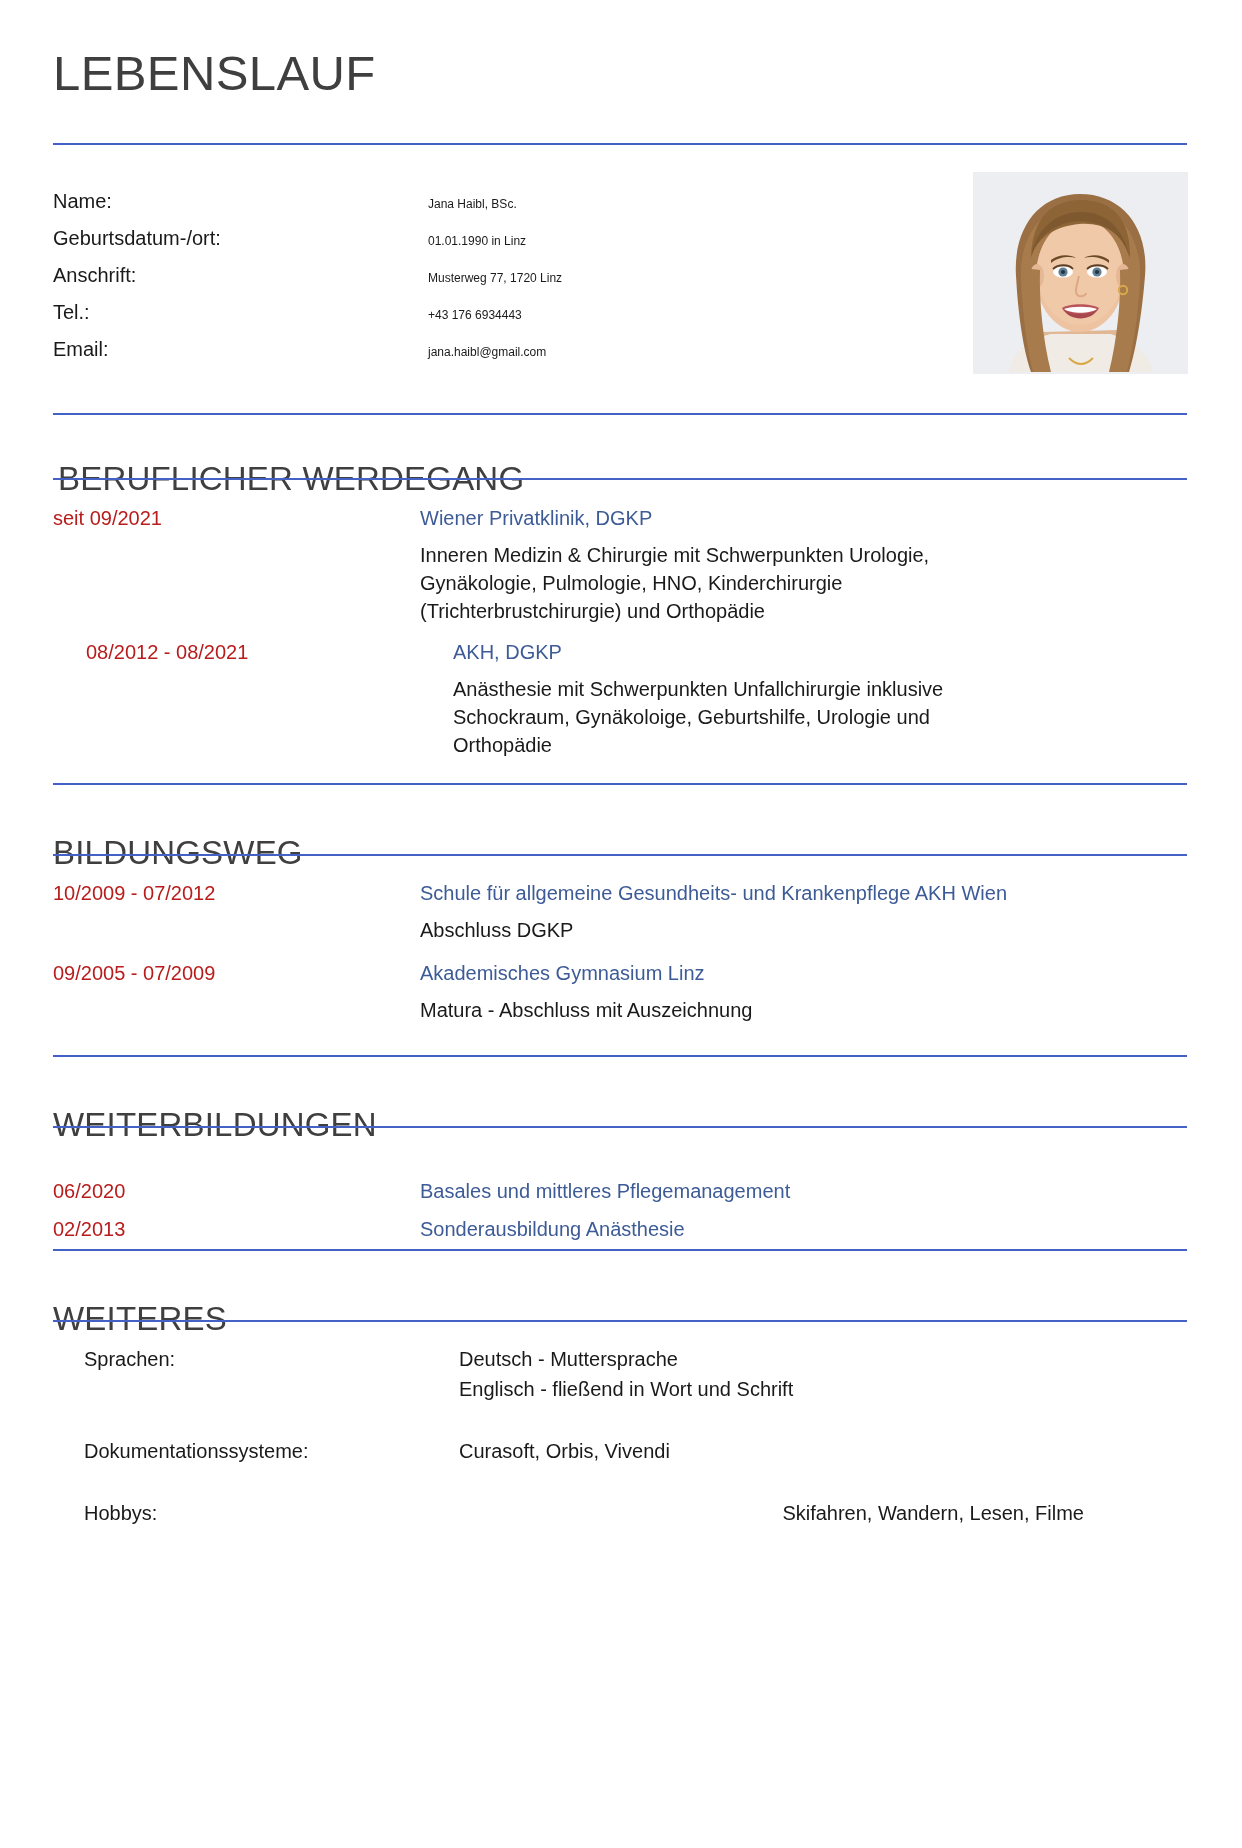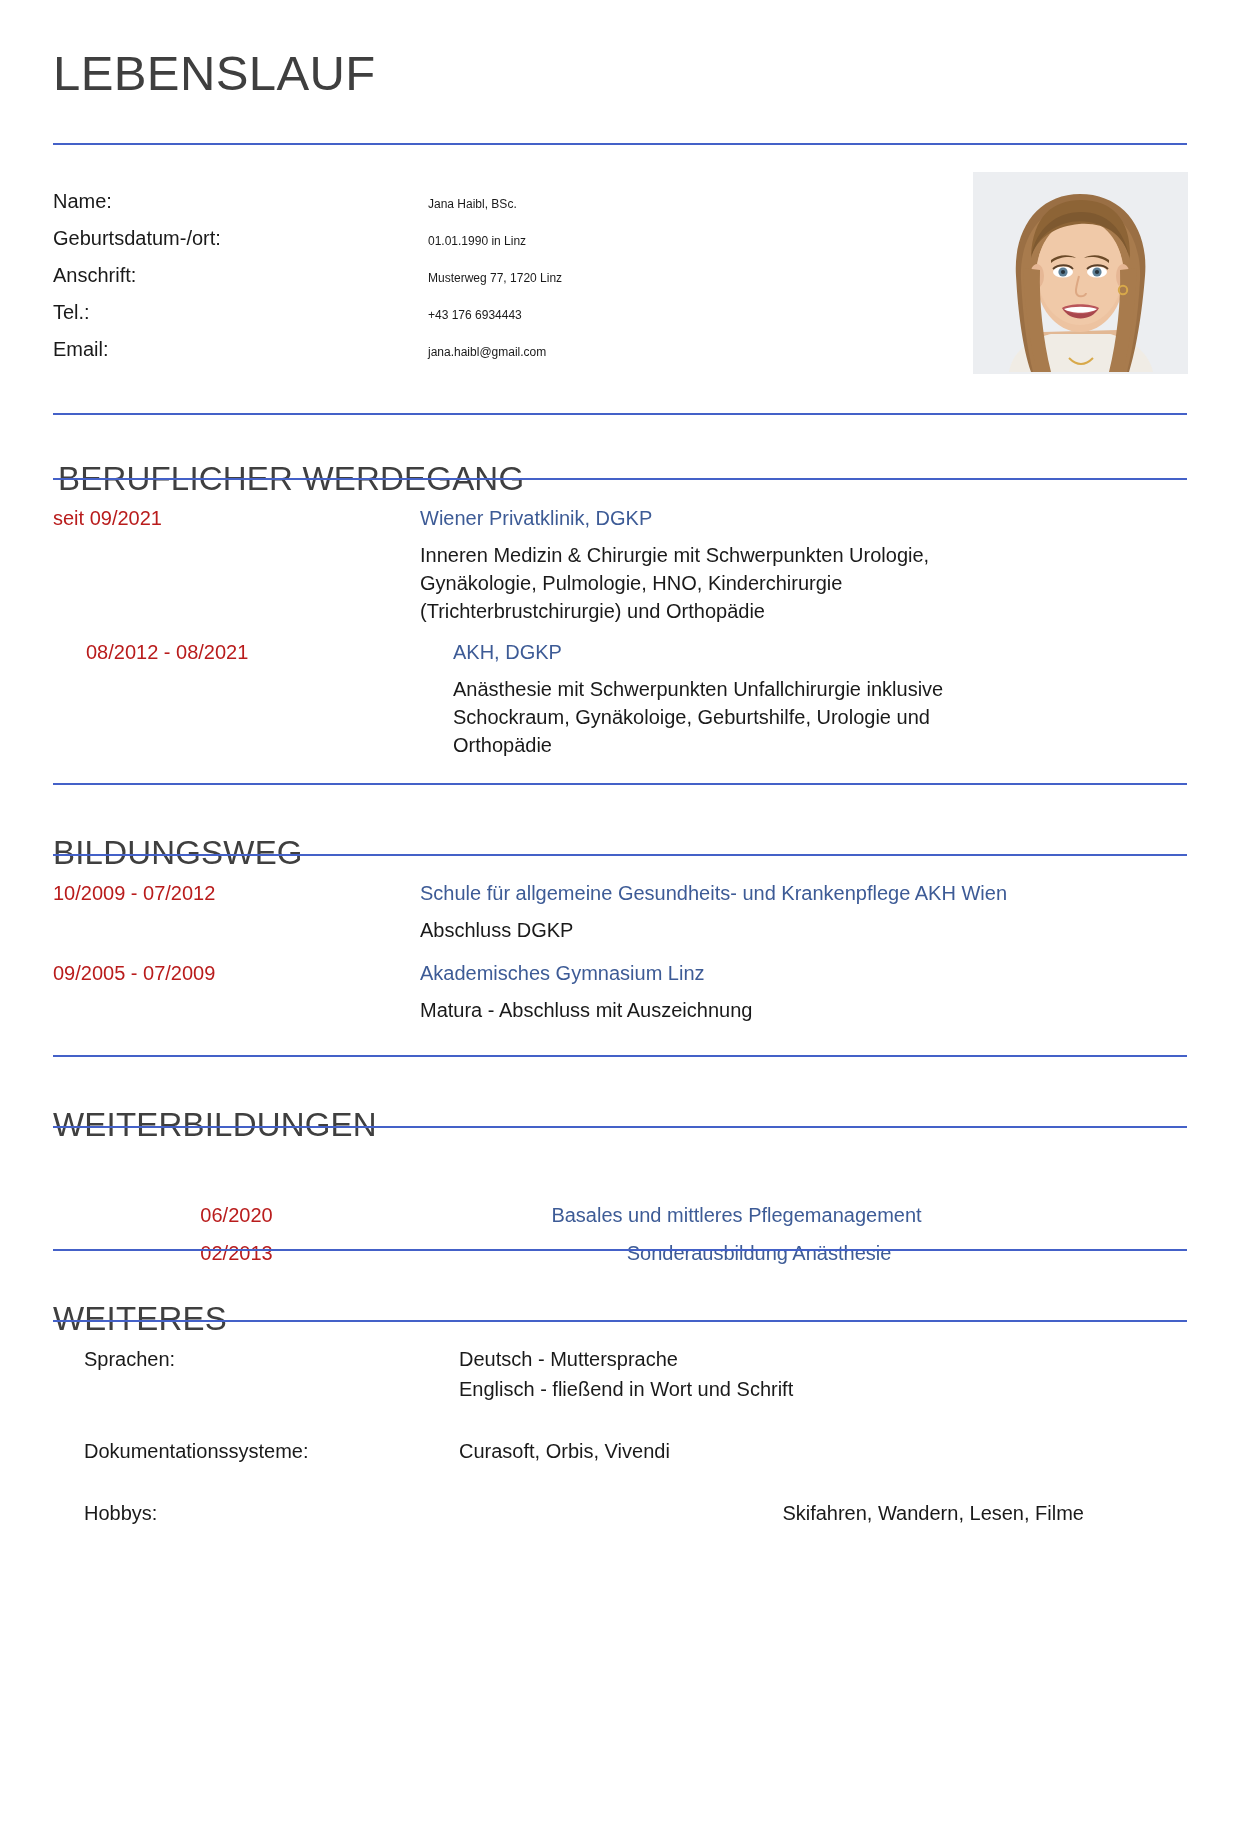--- a/index.html
+++ b/index.html
@@ -260,28 +260,28 @@
         <div class="gap-8"></div>
         <div class="entry-desc">Matura - Abschluss mit Auszeichnung</div>
       </div>
     </div>
   </div>
 
   <div class="rule" style="top:1055px;"></div>
   <div class="section-title" style="top:1070px;">WEITERBILDUNGEN</div>
   <div class="rule" style="top:1126px;"></div>
 
-  <div class="entries" style="top:1200px;text-align:center;">
+  <div class="entries" style="top:1176px;">
     <div class="entry-row">
       <div class="entry-date">06/2020</div>
       <div class="entry-main">
         <div class="entry-title">Basales und mittleres Pflegemanagement</div>
       </div>
     </div>
-    <div class="entry-row" style="margin-top:8px;gap:45px;">
+    <div class="entry-row" style="margin-top:8px;">
       <div class="entry-date">02/2013</div>
       <div class="entry-main">
         <div class="entry-title">Sonderausbildung Anästhesie</div>
       </div>
     </div>
   </div>
 
   <div class="rule" style="top:1249px;"></div>
   <div class="section-title" style="top:1264px;">WEITERES</div>
   <div class="rule" style="top:1320px;"></div>

